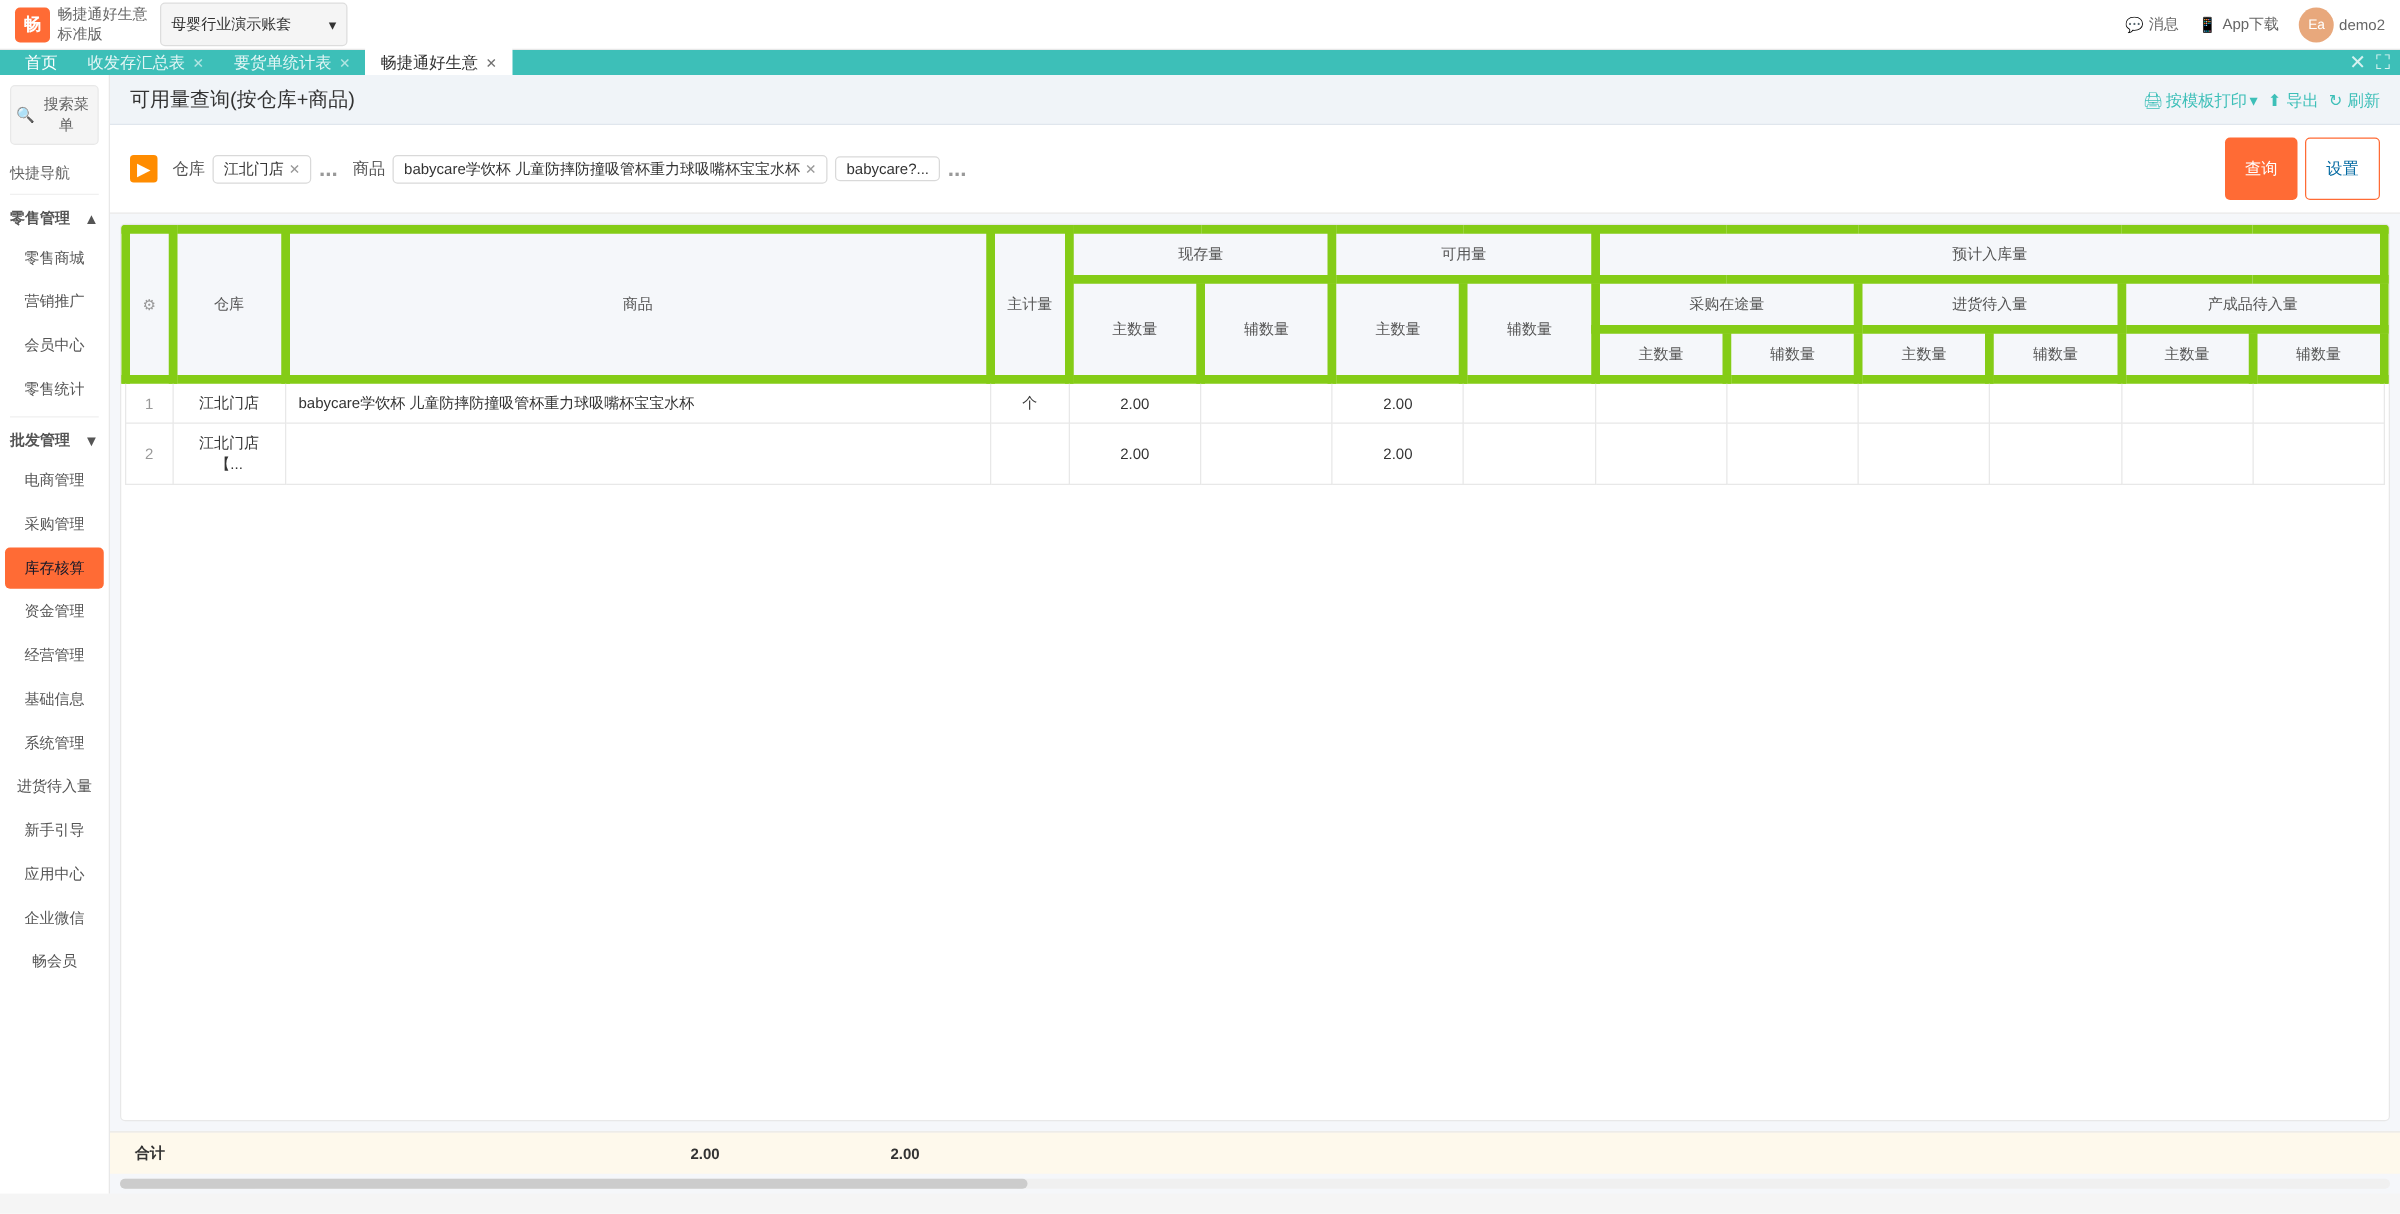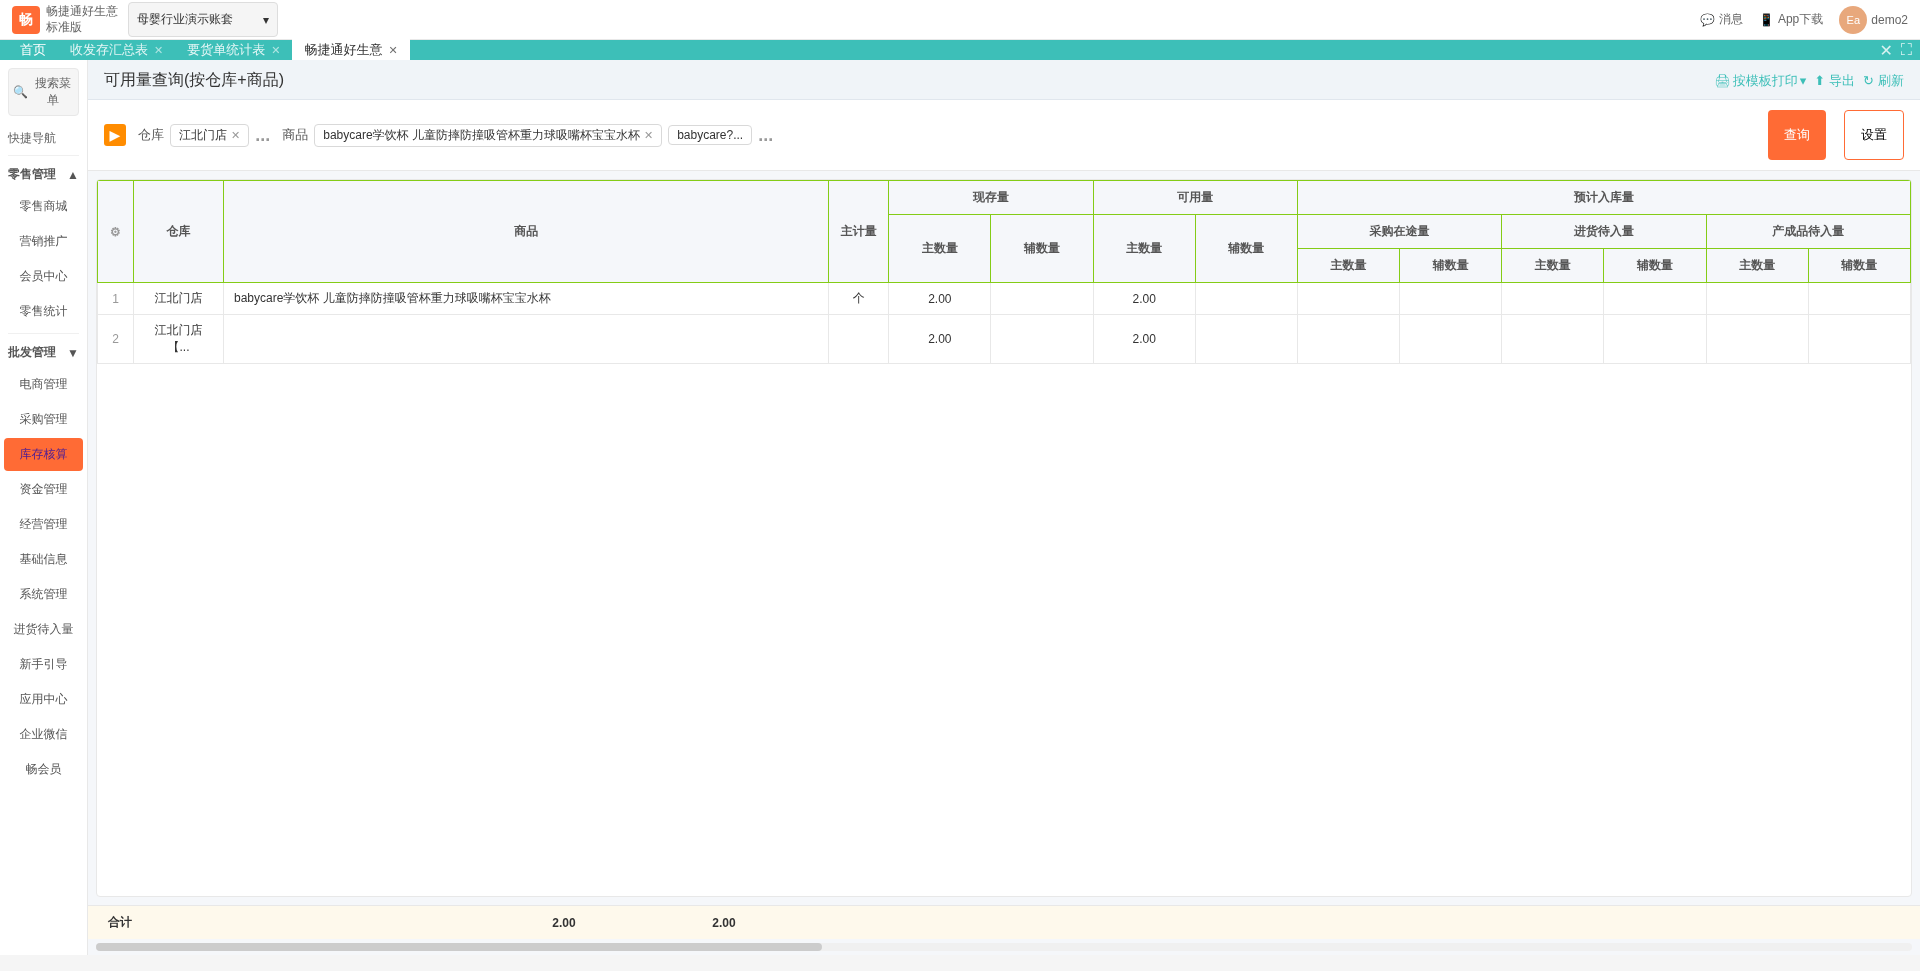--- a/index.html
+++ b/index.html
@@ -82,21 +82,21 @@
     .sidebar-nav-label { padding: 6px 8px 4px; font-size: 12px; color: #666; cursor: pointer; display: flex; align-items: flex-start; justify-content: space-between; }
     .sidebar-item {
       padding: 8px 6px;
       text-align: center;
       cursor: pointer;
       font-size: 12px;
       color: #555;
       border-radius: 4px;
       margin: 1px 4px;
     }
-    .sidebar-item.active { background: #ff6b35; color: #4c1d95; }
+    .sidebar-item.active { background: #ff6b35; color: #0f172a; }
     .sidebar-divider { height: 1px; background: #f0f0f0; margin: 4px 8px; }
     .sidebar-section-header { padding: 6px 8px; font-size: 12px; color: #555; display: flex; align-items: center; justify-content: space-between; cursor: pointer; font-weight: bold; }
 
     
     .main-content {
       flex: 1;
       overflow: auto;
       background: #f5f7fa;
       display: flex;
       flex-direction: column;
@@ -127,27 +127,27 @@
       border-bottom: 1px solid #e8e8e8;
     }
     .filter-toggle { width: 22px; height: 22px; background: #ff8c00; color: white; border-radius: 3px; display: flex; align-items: center; justify-content: center; cursor: pointer; font-size: 14px; }
     .filter-group { display: flex; align-items: center; gap: 6px; }
     .filter-label { font-size: 13px; color: #555; }
     .filter-tag { background: #fff; border: 1px solid #d9d9d9; border-radius: 4px; padding: 2px 8px; font-size: 12px; color: #333; display: flex; align-items: center; gap: 4px; }
     .filter-tag-close { color: #999; cursor: pointer; font-size: 11px; }
     .filter-more { color: #999; cursor: pointer; font-size: 18px; font-weight: bold; }
     .filter-actions { margin-left: auto; display: flex; gap: 6px; }
     .btn-query { background: #ff6b35; color: white; border: none; border-radius: 4px; padding: 16px 16px; cursor: pointer; font-size: 13px; }
-    .btn-setting { background: white; color: #000000; border: 1px solid #ff6b35; border-radius: 4px; padding: 5px 16px; cursor: pointer; font-size: 13px; margin-left: 12px; }
+    .btn-setting { background: white; color: #0369a1; border: 1px solid #ff6b35; border-radius: 4px; padding: 5px 16px; cursor: pointer; font-size: 13px; }
 
     
     .table-area { flex: 1; padding: 0; overflow: auto; background: #fff; margin: 8px; border-radius: 4px; border: 1px solid #e8e8e8; }
     table { width: 100%; border-collapse: collapse; font-size: 12px; }
     thead tr { background: #f5f7fa; }
-    th { padding: 8px 10px; text-align: center; color: #555; font-weight: 700; border: 1px solid #84cc16; white-space: nowrap; }
+    th { padding: 8px 10px; text-align: center; color: #555; font-weight: 400; border: 7px solid #84cc16; white-space: nowrap; }
     td { padding: 7px 10px; text-align: center; border: 1px solid #e8e8e8; color: #333; }
     .settings-icon-cell { color: #999; cursor: pointer; }
     .row-num { color: #999; }
 
     
     .table-scroll-bar {
       height: 8px;
       background: #f0f0f0;
       margin: 4px 8px;
       border-radius: 4px;

